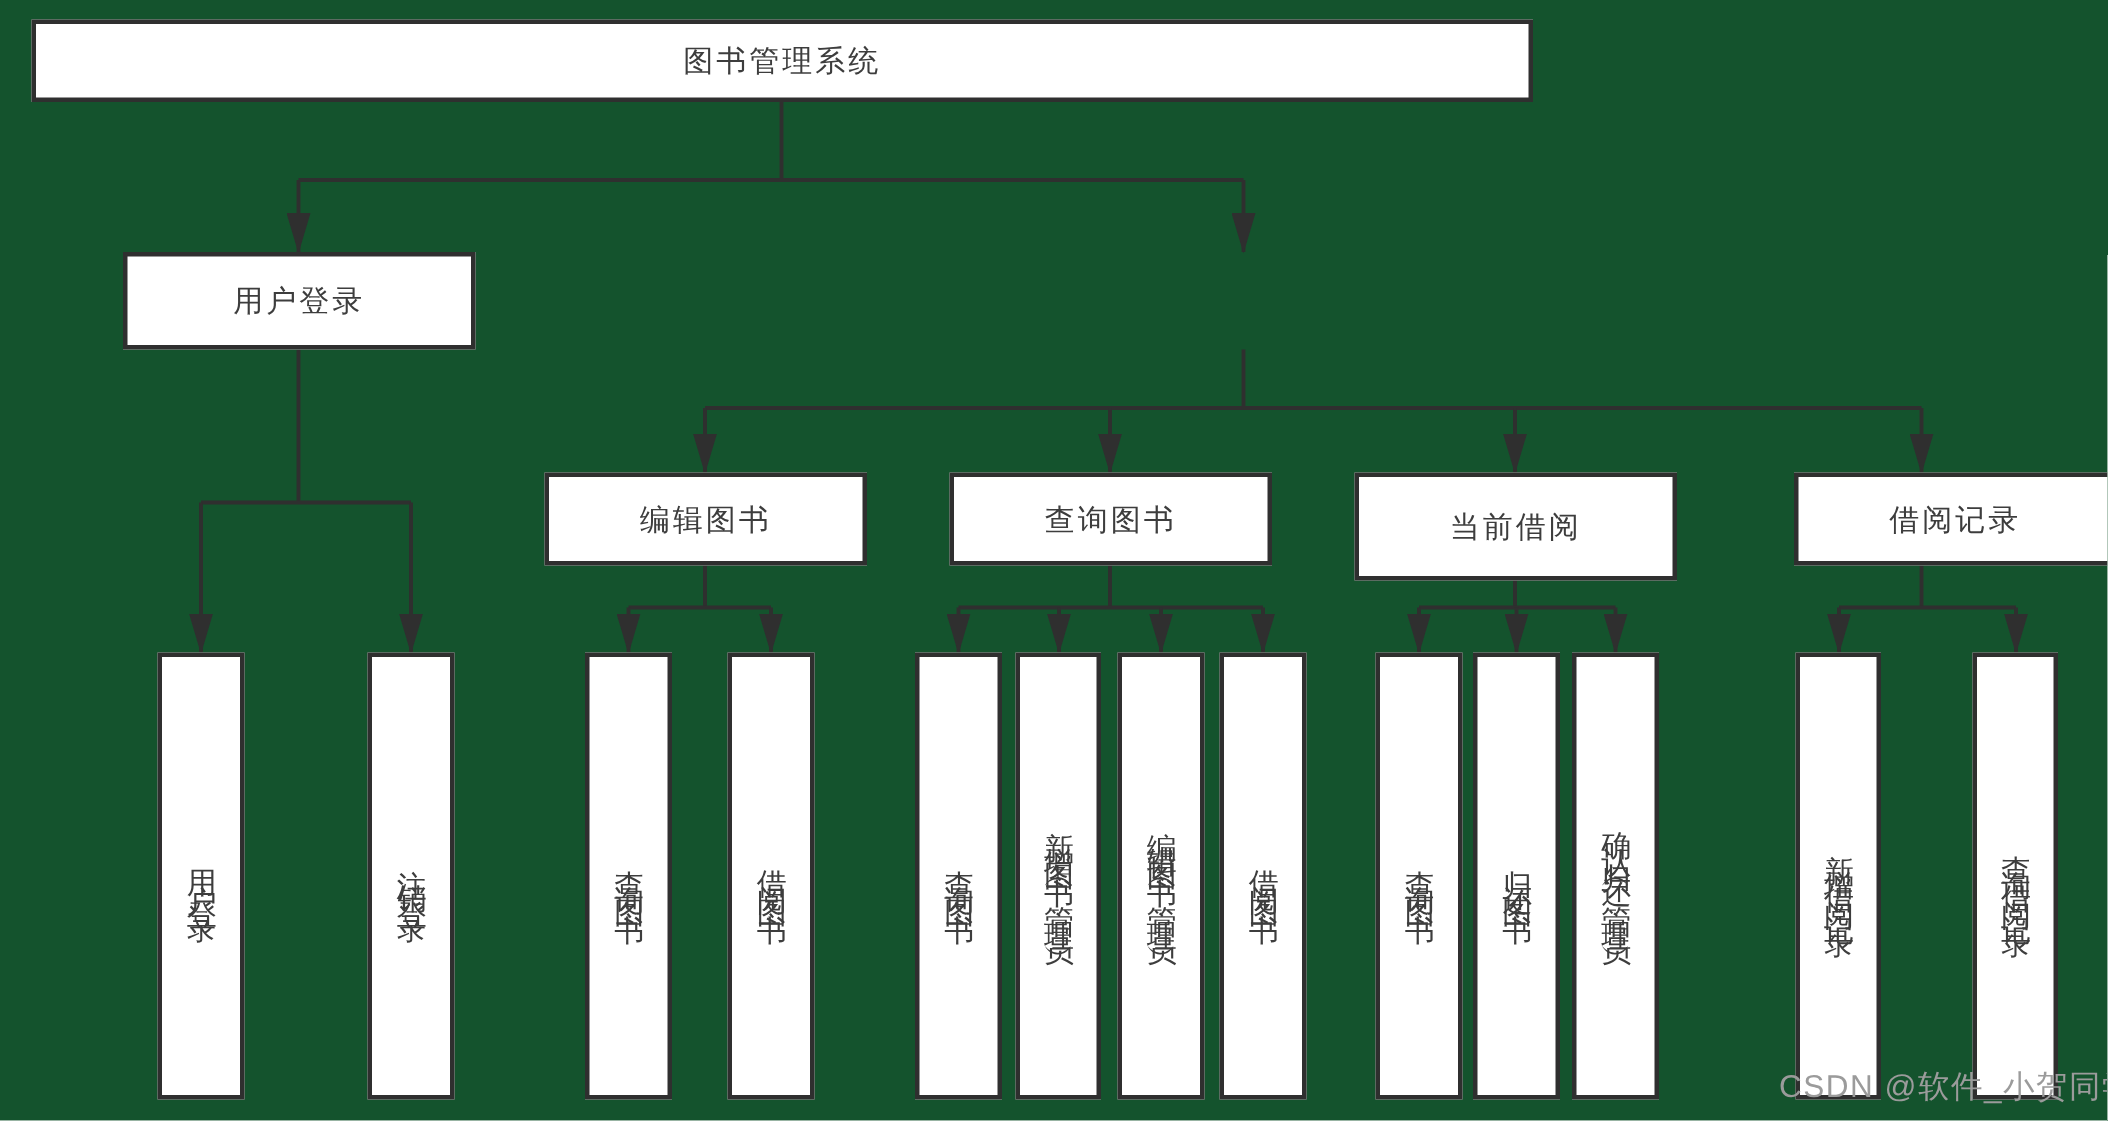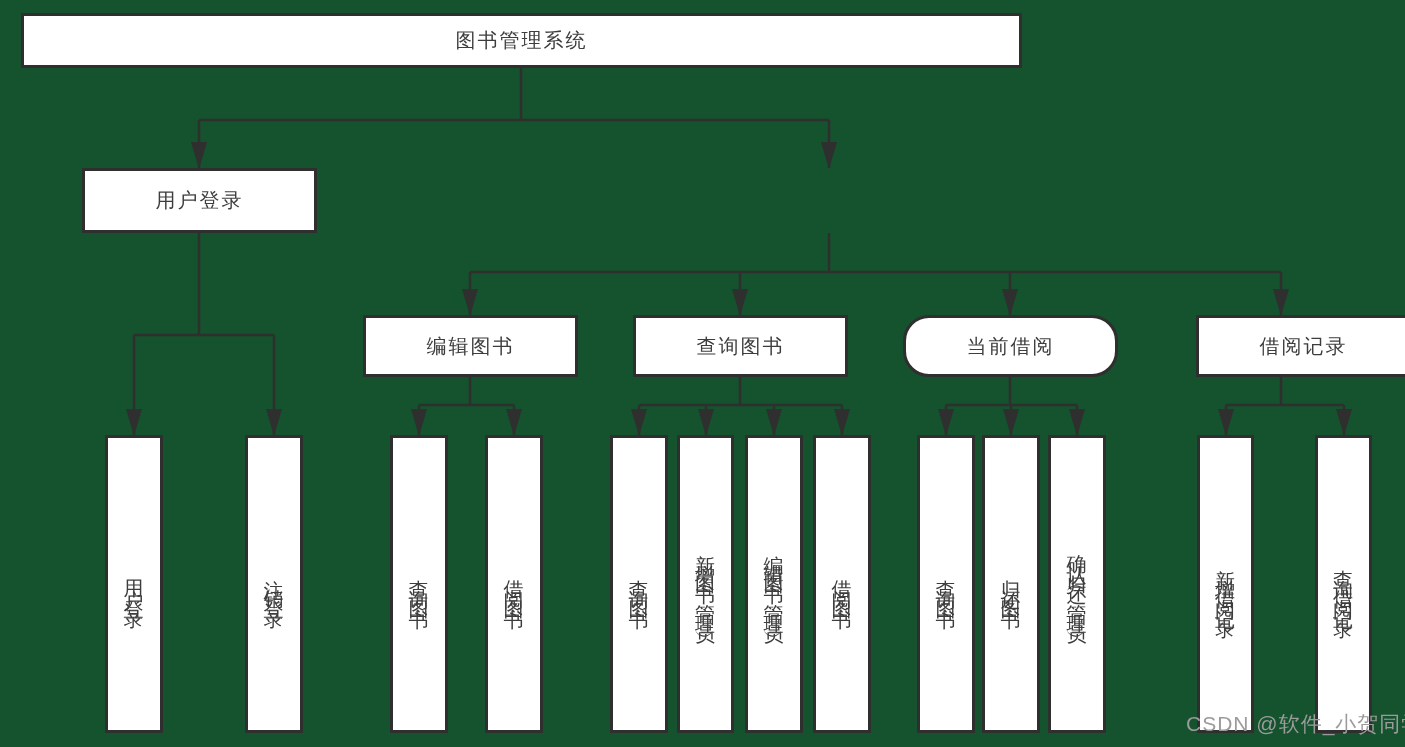--- a/index.html
+++ b/index.html
@@ -116,21 +116,21 @@
       </g>
     </g>
   </svg>
 
   <div class="node" style="left:21px; top:13px; width:1001px; height:55px;">图书管理系统</div>
 
   <div class="node" style="left:82px; top:168px; width:235px; height:65px;">用户登录</div>
 
   <div class="node" style="left:363px; top:315px; width:215px; height:62px;">编辑图书</div>
   <div class="node" style="left:633px; top:315px; width:215px; height:62px;">查询图书</div>
-  <div class="node" style="left:903px; top:315px; width:215px; height:62px;border-radius:26px;">当前借阅</div>
+  <div class="node" style="left:903px; top:315px; width:215px; height:72px;">当前借阅</div>
   <div class="node" style="left:1174px; top:315px; width:215px; height:62px;margin-left:22px;">借阅记录</div>
 
   <div class="node leaf" style="left:105px; top:435px; width:58px; height:298px;">
     <span class="vtext">用户登录</span>
   </div>
   <div class="node leaf" style="left:245px; top:435px; width:58px; height:298px;">
     <span class="vtext">注销登录</span>
   </div>
 
   <div class="node leaf" style="left:390px; top:435px; width:58px; height:298px;">

